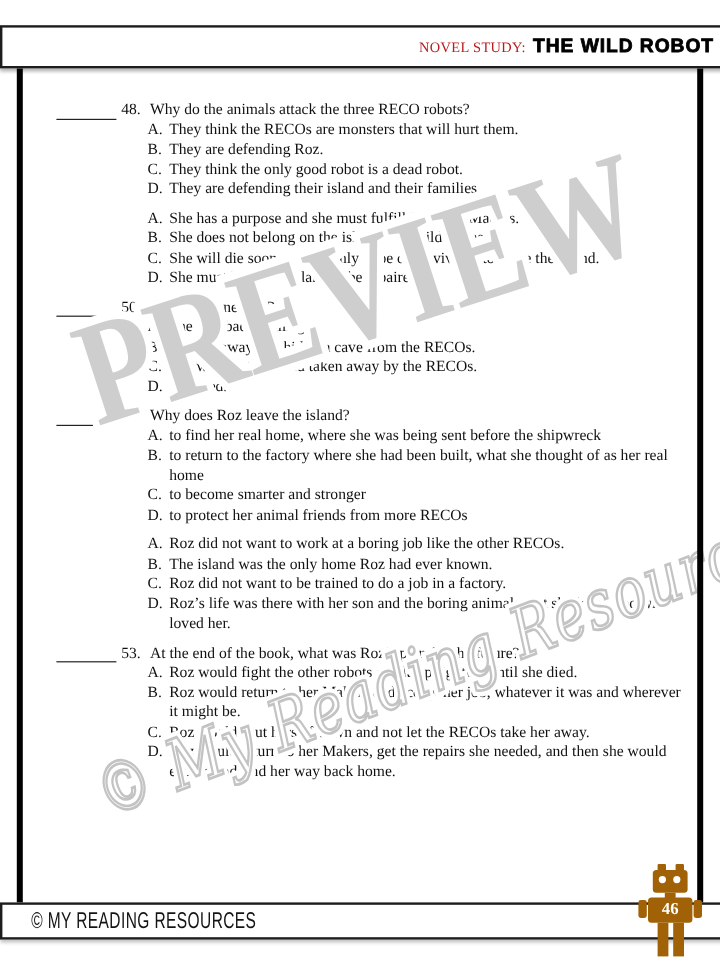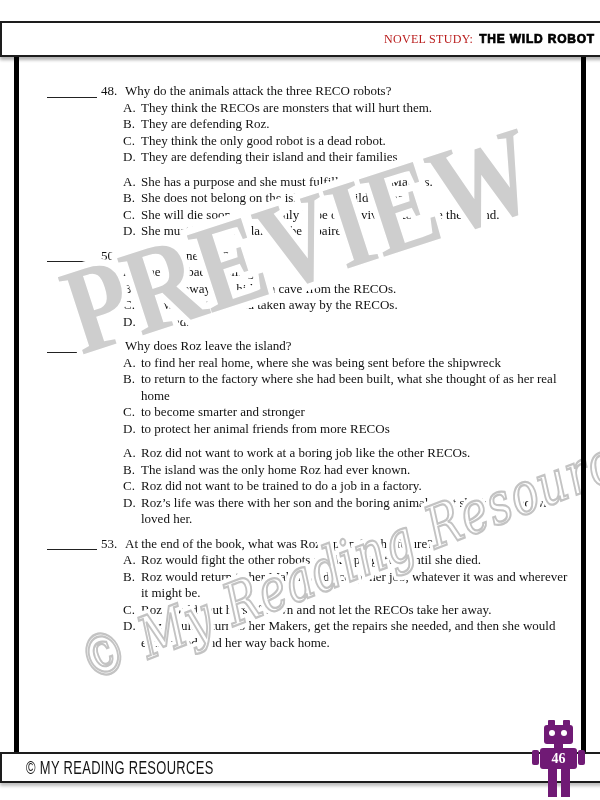--- a/index.html
+++ b/index.html
@@ -21,38 +21,38 @@
     display: flex; align-items: center; justify-content: flex-end;
     padding-right: 12px;
     z-index: 5;
   }
   .header-prefix {
     font-family: "Liberation Serif", serif;
     font-size: 12px; letter-spacing: 0.3px; color: #b91c1c;
   }
   .header-title {
     font-family: "Liberation Sans", sans-serif;
-    font-weight: 800; font-size: 12px; letter-spacing: 0.8px;
+    font-weight: 800; font-size: 16px; letter-spacing: 0.8px;
     -webkit-text-stroke: 0.7px #000;
     margin-left: 6px; color: #000;
   }
 
   
   .rule { position: absolute; top: 56px; width: 5px; height: 698px; background: #000; z-index: 4; }
   .rule-left  { left: 14px; }
   .rule-right { left: 581px; }
 
   
   .content {
     position: absolute; left: 47px; top: 83px; width: 528px;
     font-size: 13px; line-height: 16.5px;
     z-index: 1;
   }
   .q { margin-bottom: 8px; }
-  .q-line { display: flex; align-items: center; }
+  .q-line { display: flex; align-items: flex-end; }
   .blank {
     flex: none; width: 50px; height: 12px;
     border-bottom: 1.4px solid #222;
     margin-right: 4px;
   }
   .q-num { flex: none; width: 24px; }
   .q-text { flex: 1; }
   .bold-note { font-weight: 700; }
   .choice { display: flex; margin-left: 76px; }
   .c-label { flex: none; width: 18px; }
@@ -97,21 +97,21 @@
   }
   .footer-copy {
     font-family: "Liberation Sans", sans-serif;
     font-size: 19px; font-weight: 500; letter-spacing: 0.5px; color: #141414;
     transform: scaleX(0.68); transform-origin: left center;
     white-space: nowrap;
   }
 
   
   .robot { position: absolute; left: 533px; top: 716px; width: 52px; height: 82px; z-index: 6; }
-  .robot div { position: absolute; background: #701a75; }
+  .robot div { position: absolute; background: #a16207; }
   .robot .antenna { width: 7px; height: 7px; top: 4px; border-radius: 1px; }
   .robot .a-left  { left: 15px; }
   .robot .a-right { left: 30px; }
   .robot .head { left: 11px; top: 9px; width: 29px; height: 19px; border-radius: 3px; }
   .robot .eye {
     position: absolute; width: 6px; height: 6px; border-radius: 50%;
     background: #ffffff; top: 5px;
   }
   .robot .e-left  { left: 5px; }
   .robot .e-right { left: 17px; }

